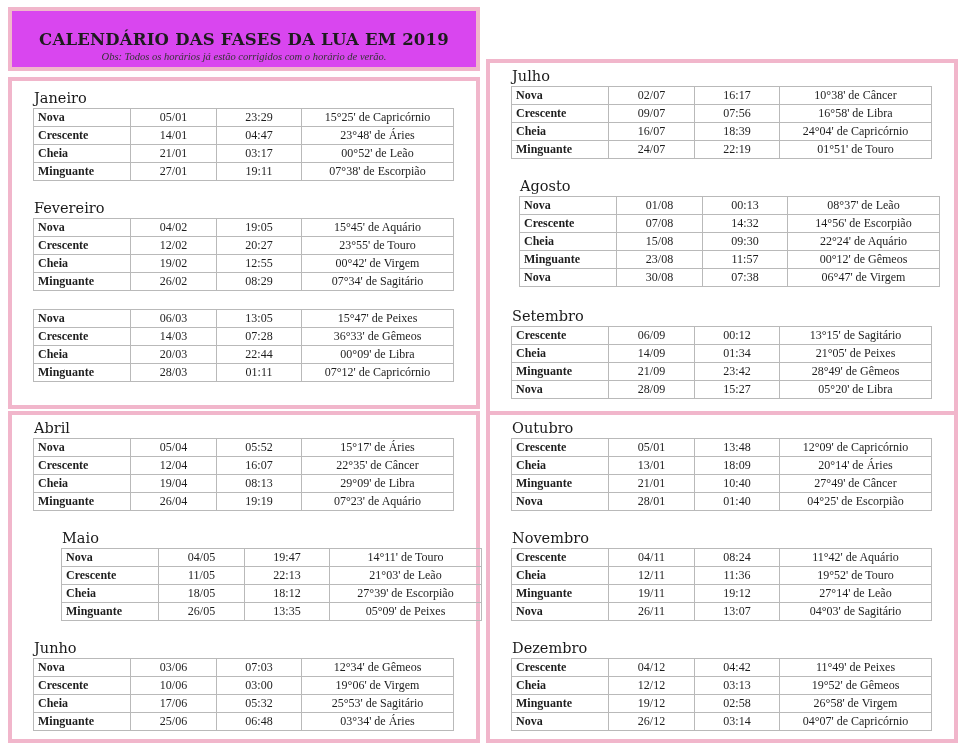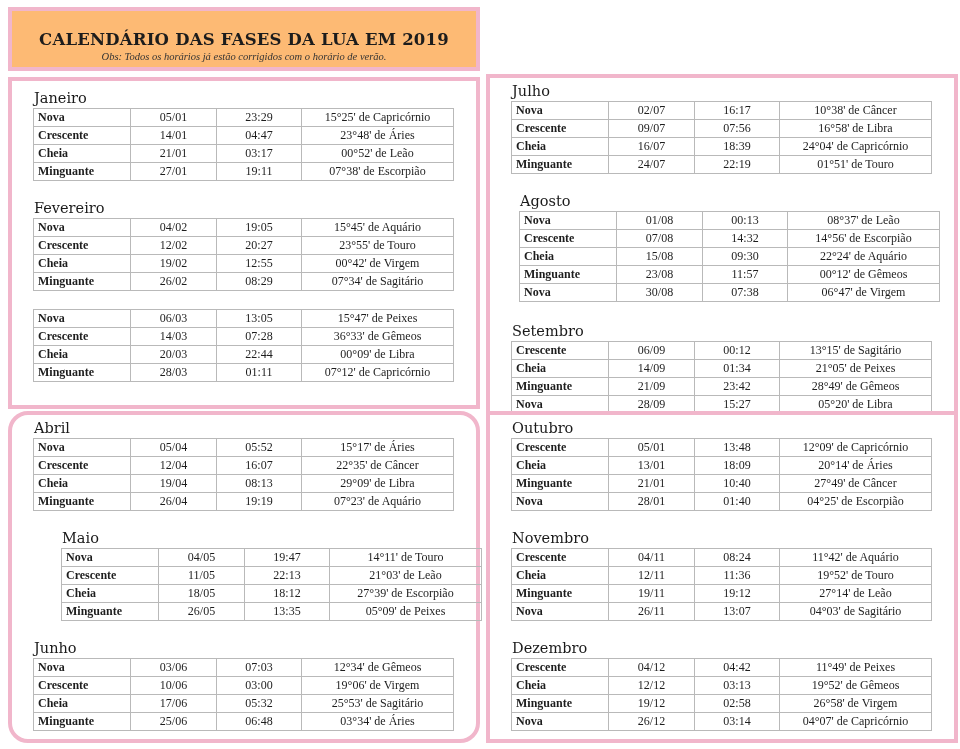--- a/index.html
+++ b/index.html
@@ -5,41 +5,41 @@
   * { box-sizing: border-box; margin: 0; padding: 0; }
   html, body { width: 960px; height: 749px; background: #ffffff; overflow: hidden; }
   body { position: relative; font-family: "DejaVu Serif", serif; color: #1d1d1d; }
   .frame {
     position: absolute;
     border: 4px solid #f1b6cb;
     background: #ffffff;
   }
   .title-box {
     left: 8px; top: 7px; width: 472px; height: 64px;
-    background: #fdba74;
+    background: #d946ef;
     text-align: center;
   }
   .title-box h1 {
     font-family: "DejaVu Serif", serif;
     font-weight: bold;
     font-size: 16.5px;
     letter-spacing: 0.2px;
     margin-top: 19px;
     color: #1c1c1c;
   }
   .title-box .obs {
     font-family: "Liberation Serif", serif;
     font-style: italic;
     font-size: 10.5px;
     margin-top: 2px;
     color: #333;
   }
   .box-jm { left: 8px; top: 77px; width: 472px; height: 332px; }
-  .box-aj { left: 8px; top: 411px; width: 472px; height: 332px; border-radius: 20px; }
-  .box-js { left: 486px; top: 74px; width: 472px; height: 358px; }
+  .box-aj { left: 8px; top: 411px; width: 472px; height: 332px; }
+  .box-js { left: 486px; top: 59px; width: 472px; height: 358px; }
   .box-od { left: 486px; top: 411px; width: 472px; height: 332px; }
 
   .month {
     position: absolute;
     left: 21px;
     width: 420px;
   }
   .month-name {
     font-family: "DejaVu Serif", serif;
     font-size: 14.5px;

